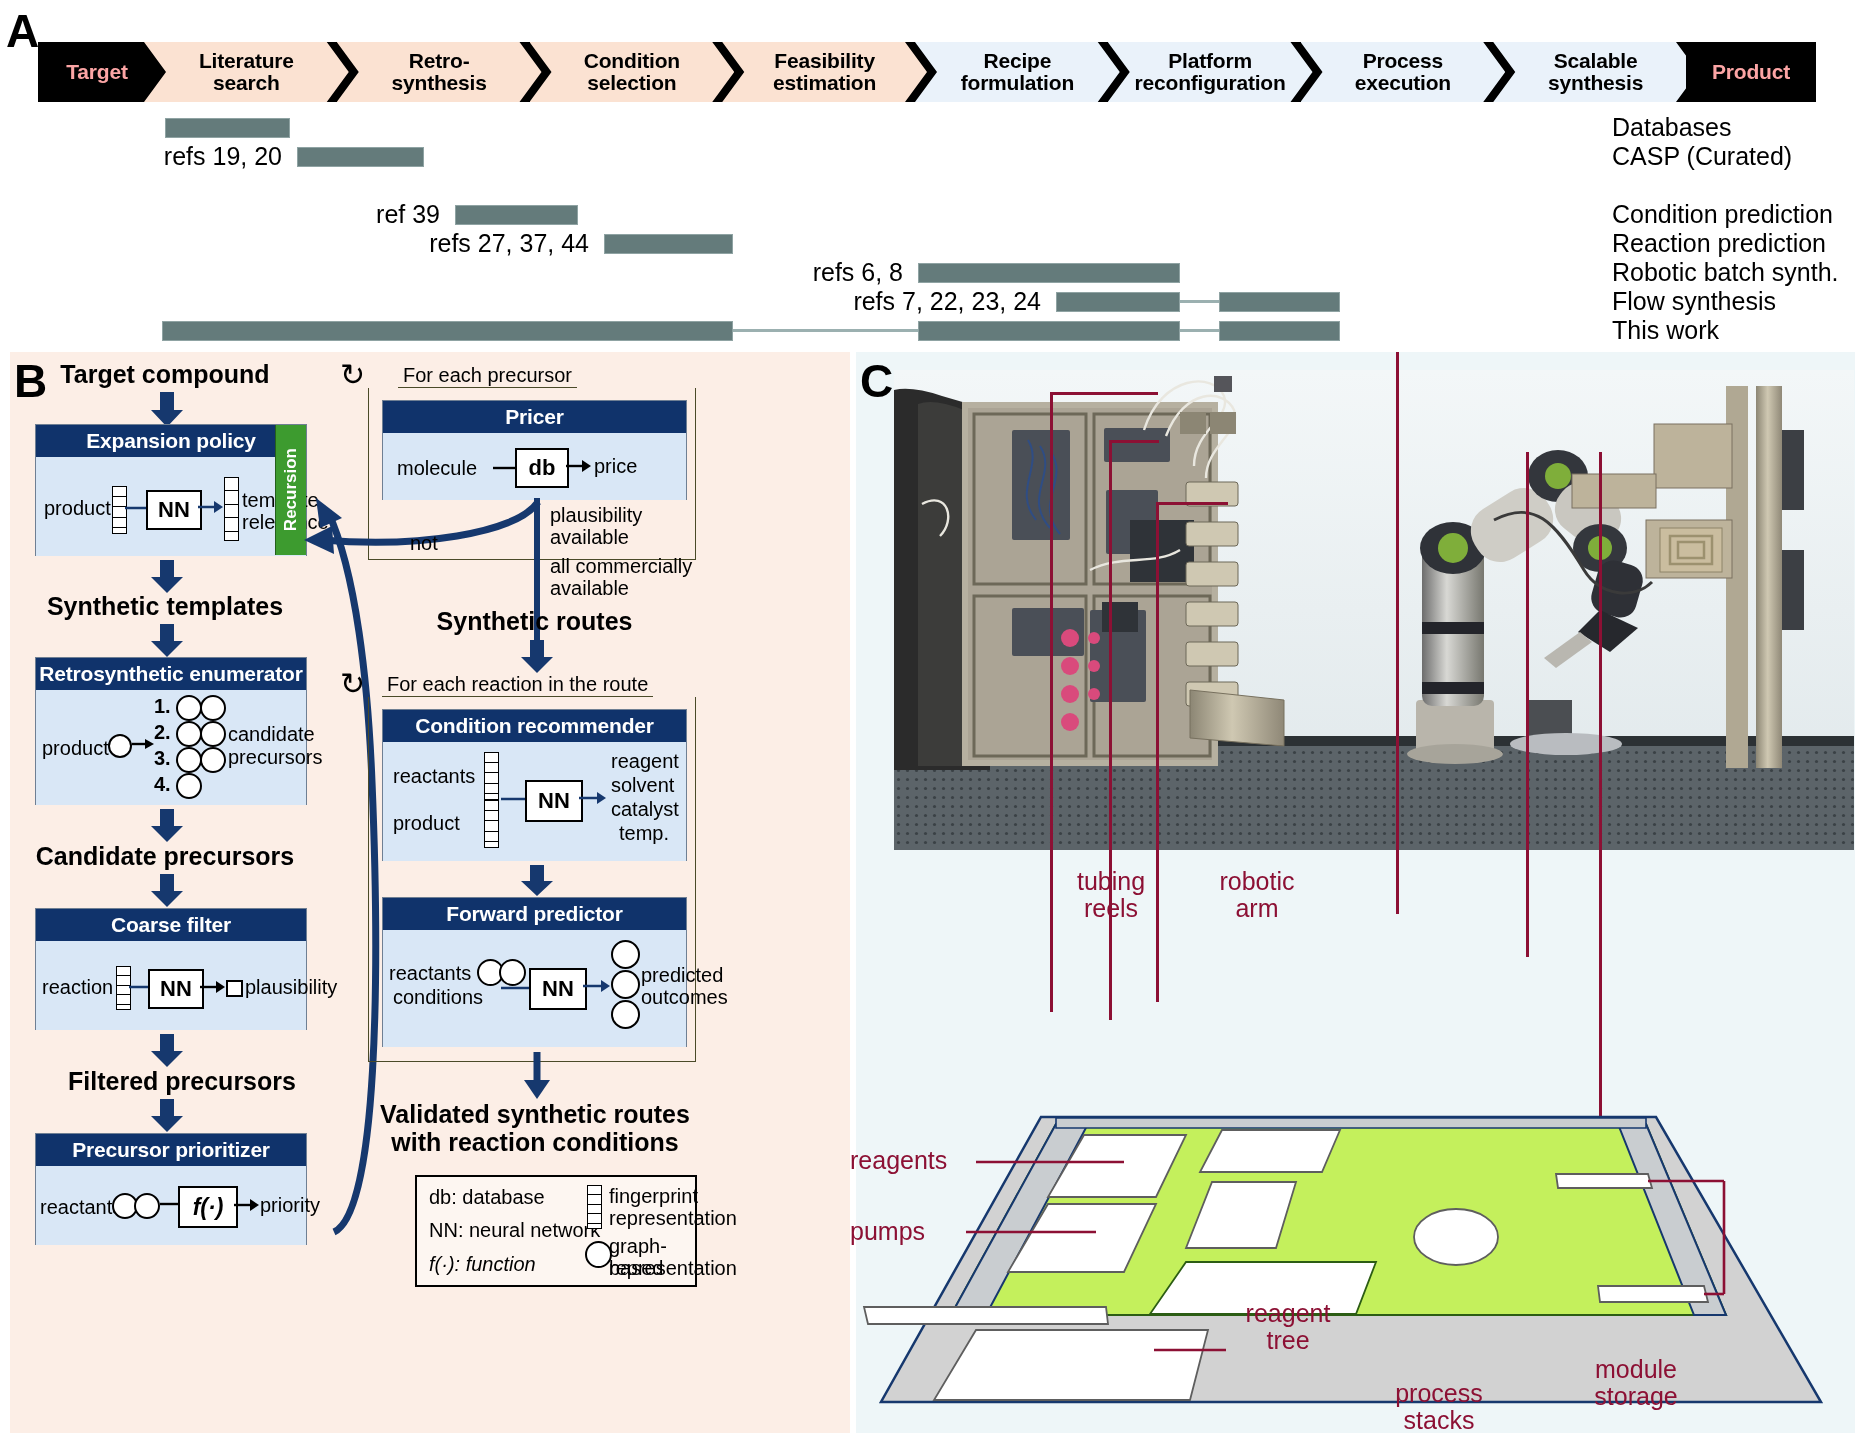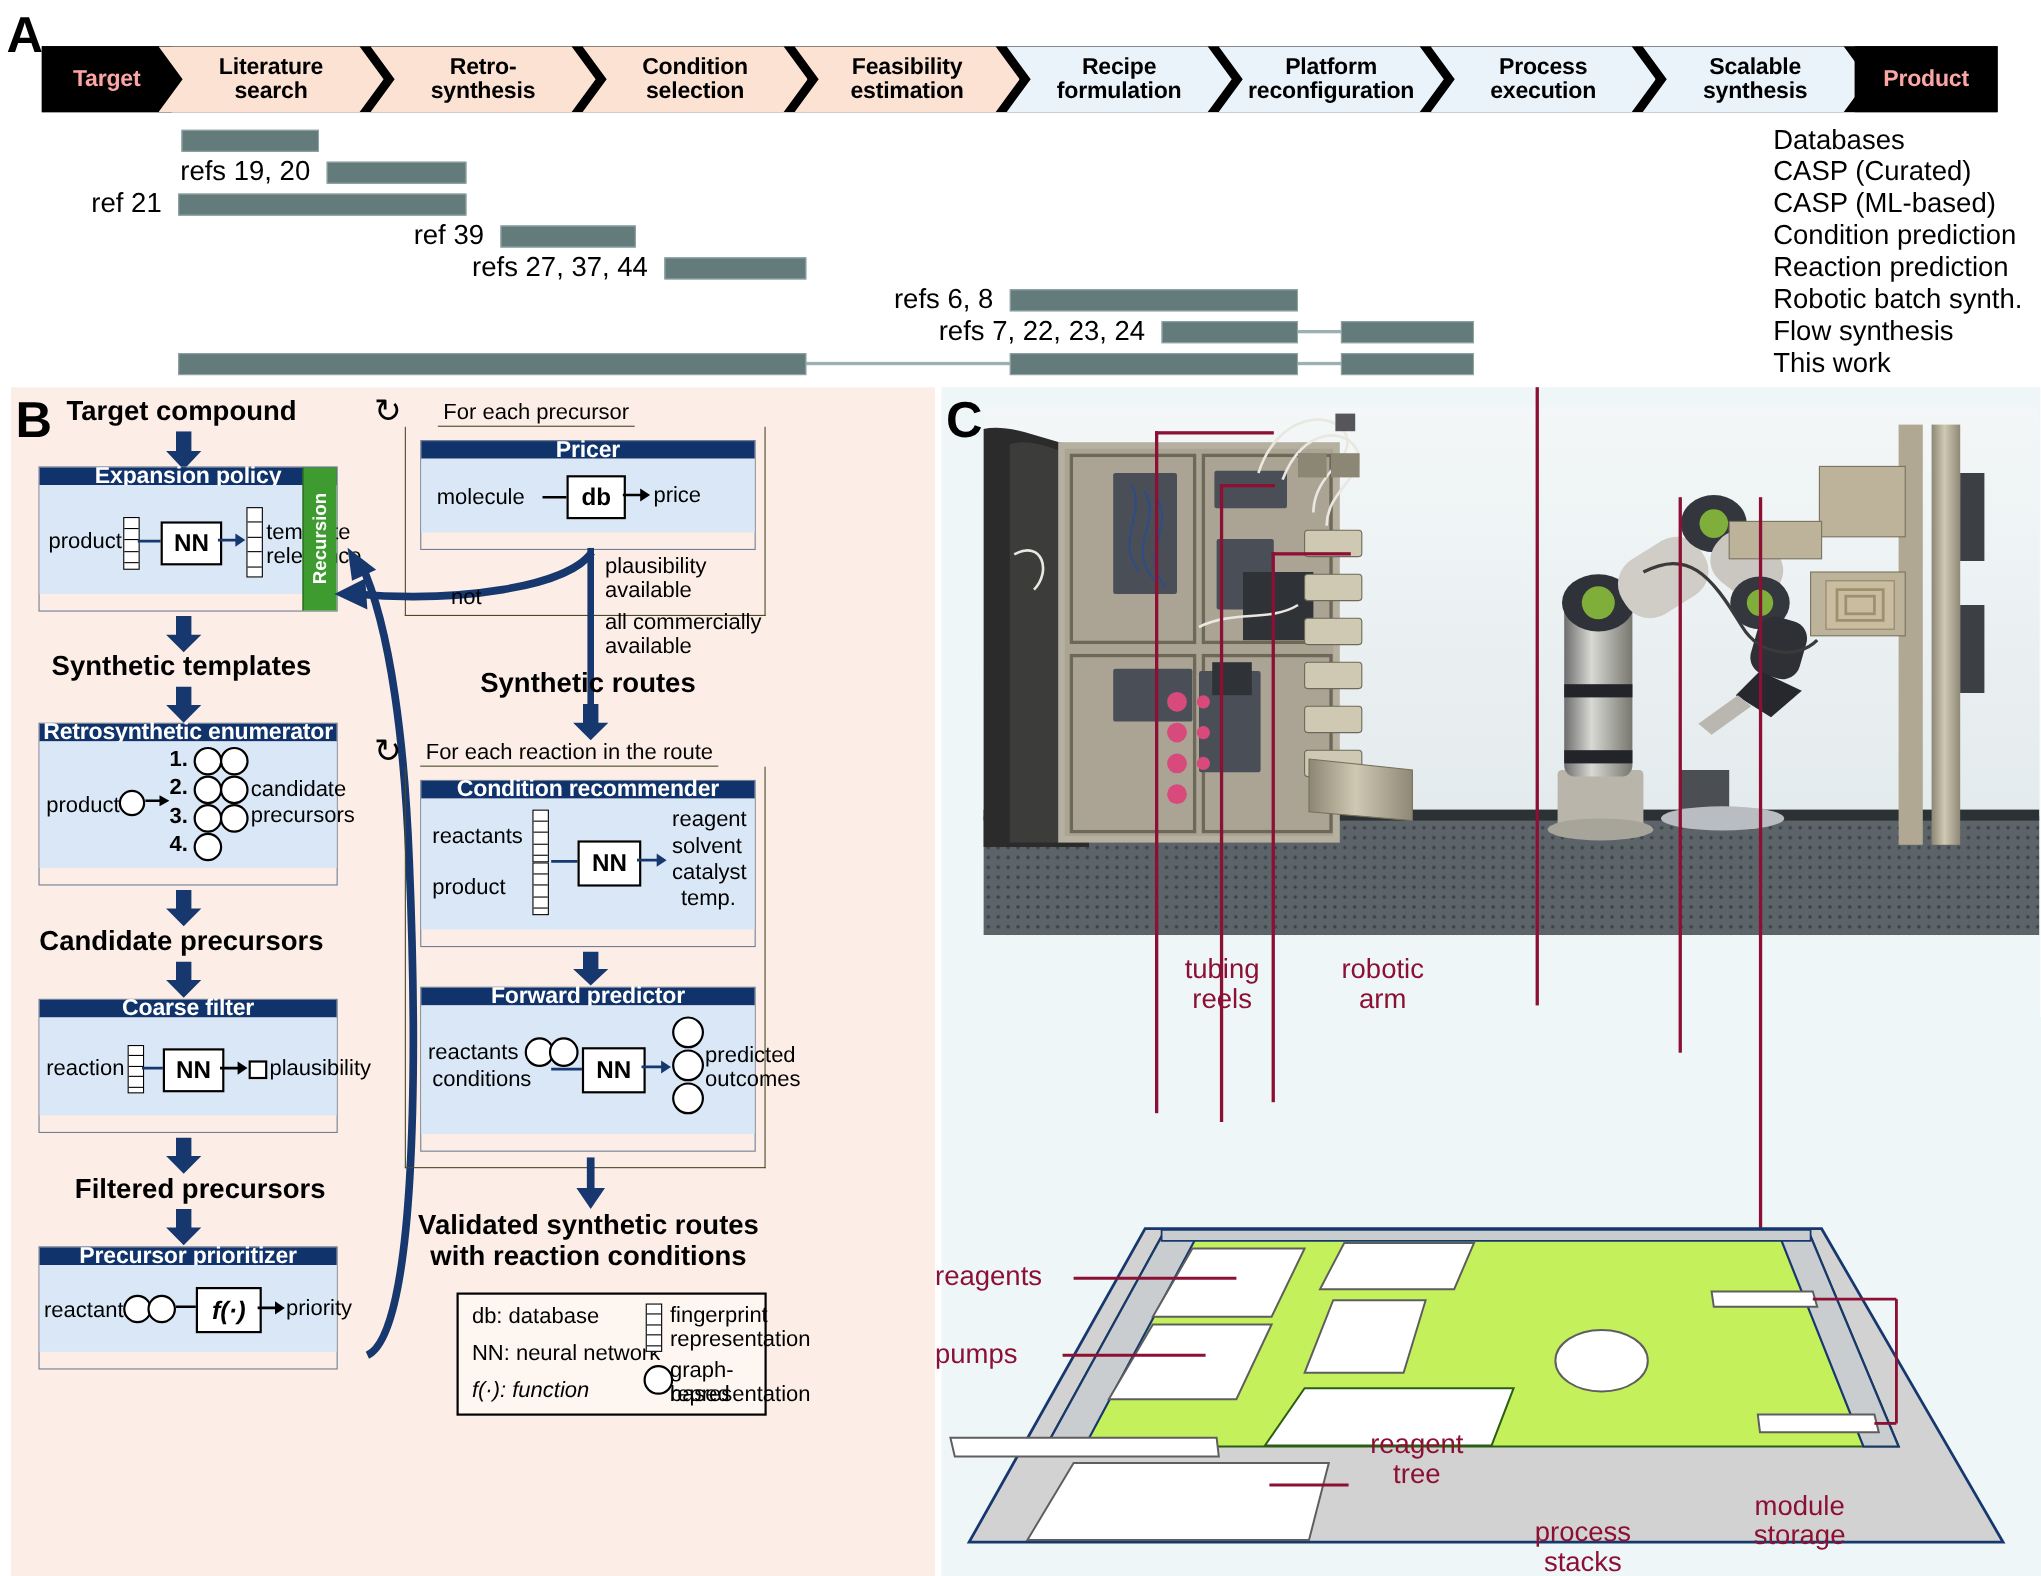--- a/index.html
+++ b/index.html
@@ -32,21 +32,21 @@
   .g-bar{position:absolute;height:20px;top:5px;background:#647b7b;
          border:1px solid #8fa3a3;box-sizing:border-box;}
   .g-link{position:absolute;height:3px;top:13px;background:#9bb0b0;}
   .g-ref{position:absolute;top:0px;height:30px;line-height:28px;font-size:25px;
          text-align:right;font-weight:normal;}
   .g-cat{position:absolute;top:0;height:30px;line-height:28px;font-size:25px;left:1612px;white-space:nowrap;}
 
   
   #panelB{left:10px;top:352px;width:840px;height:1081px;background:#fceee6;}
   .bbox{position:absolute;box-sizing:border-box;border:1px solid #6f7f93;}
-  .bbox .hdr{height:16px;background:#10336b;color:#fff;font-weight:bold;font-size:21px;
+  .bbox .hdr{height:32px;background:#10336b;color:#fff;font-weight:bold;font-size:21px;
              display:flex;align-items:center;justify-content:center;letter-spacing:-0.2px;}
   .bbox .body{background:#d9e7f6;position:relative;}
   .recursion{position:absolute;right:0;top:0;bottom:0;width:30px;background:#3d9b2f;
              color:#fff;font-weight:bold;font-size:17px;display:flex;align-items:center;
              justify-content:center;border-left:1px solid #245f1c;}
   .recursion span{writing-mode:vertical-rl;transform:rotate(180deg);}
   .stage-lbl{position:absolute;font-weight:bold;font-size:25px;text-align:center;width:100%;}
   .nnbox{position:absolute;background:#fff;border:2px solid #000;font-weight:bold;
          display:flex;align-items:center;justify-content:center;}
   .fp{position:absolute;width:13px;background:#fff;border:1.6px solid #000;}
@@ -107,25 +107,20 @@
 
 <div class="abs" id="panelA-gantt">
     <div class="g-row" style="left: 0px; top: 5px; width: 1855px;">
       <div class="g-bar" style="left: 165px; width: 125px;"></div>
       <div class="g-cat">Databases</div>
     </div>
     <div class="g-row" style="left: 0px; top: 34px; width: 1855px;">
       <div class="g-bar" style="left: 297px; width: 127px;"></div>
       <div class="g-ref" style="left: -173px; width: 455px;">refs 19, 20</div>
       <div class="g-cat">CASP (Curated)</div>
-    </div>
-    <div class="g-row" style="left: 0px; top: 63px; width: 1855px;">
-      <div class="g-bar" style="left: 162px; width: 262px;"></div>
-      <div class="g-ref" style="left: -308px; width: 455px;">ref 21</div>
-      <div class="g-cat">CASP (ML-based)</div>
     </div>
     <div class="g-row" style="left: 0px; top: 92px; width: 1855px;">
       <div class="g-bar" style="left: 455px; width: 123px;"></div>
       <div class="g-ref" style="left: -15px; width: 455px;">ref 39</div>
       <div class="g-cat">Condition prediction</div>
     </div>
     <div class="g-row" style="left: 0px; top: 121px; width: 1855px;">
       <div class="g-bar" style="left: 604px; width: 129px;"></div>
       <div class="g-ref" style="left: 134px; width: 455px;">refs 27, 37, 44</div>
       <div class="g-cat">Reaction prediction</div>

